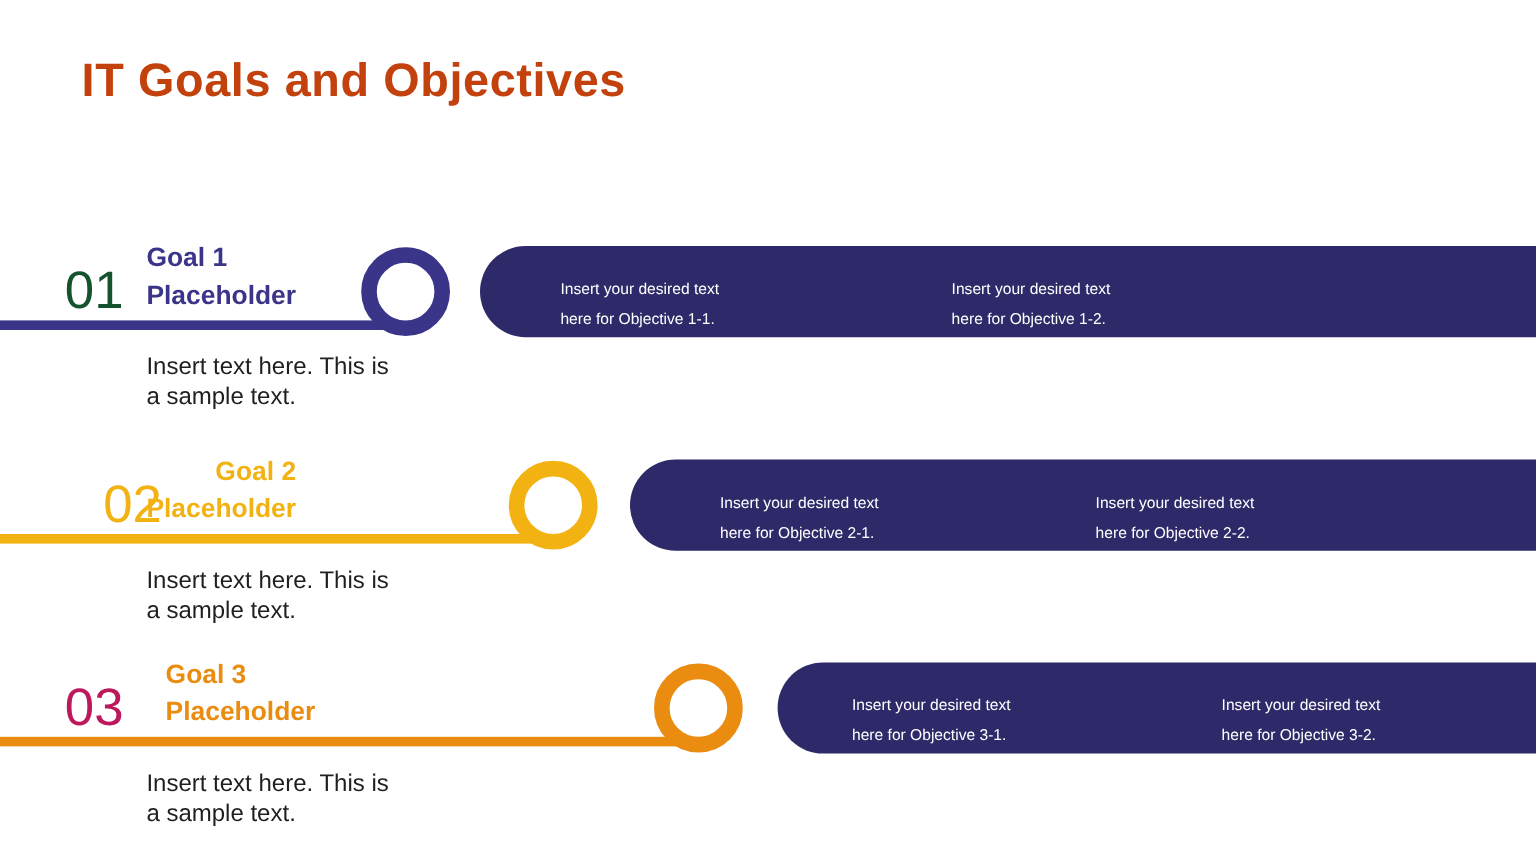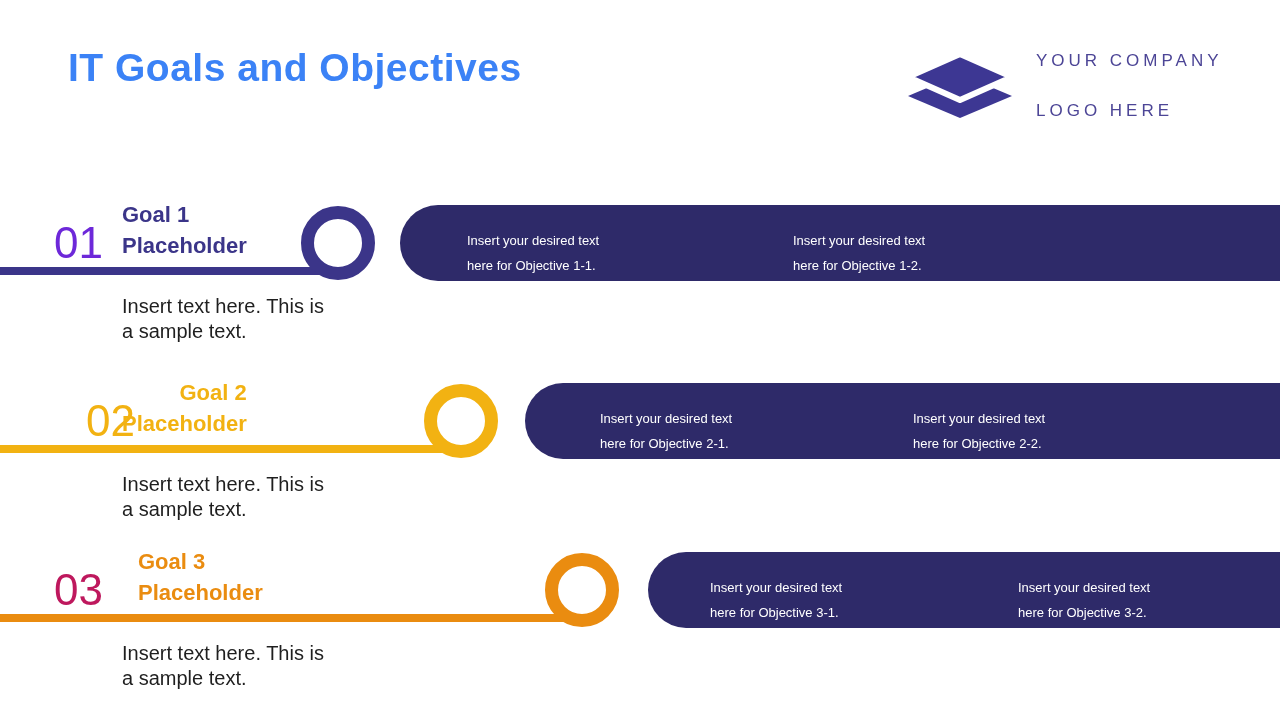--- a/index.html
+++ b/index.html
@@ -114,43 +114,32 @@
     font-size: 20px;
     line-height: 25px;
     white-space: pre-line;
   }
 </style>
 </head>
 <body>
 
 <div class="slide">
 
-  <div class="page-title" style="color: #3b82f6;">IT Goals and Objectives</div>
+  <div class="page-title" style="color: #c2410c;">IT Goals and Objectives</div>
 
-  <div class="logo">
-    <span class="logo-icon" style="color: rgb(61, 55, 147);">
-      <svg width="104" height="64" viewBox="0 0 104 64">
-        <polygon points="52,20 104,42 52,64 0,42" fill="currentColor"></polygon>
-        <polygon points="52,0 104,23 52,46 0,23" fill="currentColor" stroke="#ffffff" stroke-width="6" stroke-linejoin="round"></polygon>
-      </svg>
-    </span>
-    <div class="logo-text" style="color: rgb(76, 69, 150);"><span>YOUR COMPANY</span><br>
-      <span>LOGO HERE</span>
-    </div>
-  </div>
 
   <div class="goal-row row1">
     <div class="objectives-bar" style="background: rgb(46, 42, 105);"></div>
     <div class="objective obj1" style="color: rgb(255, 255, 255);">Insert your desired text
 here for Objective 1-1.</div>
     <div class="objective obj2" style="color: rgb(255, 255, 255);">Insert your desired text
 here for Objective 1-2.</div>
     <div class="goal-line" style="background: rgb(59, 53, 137);"></div>
     <div class="goal-circle" style="border-color: rgb(59, 53, 137);"></div>
-    <div class="goal-number" style="color: #6d28d9;">01</div>
+    <div class="goal-number" style="color: #14532d;">01</div>
     <div class="goal-title" style="color: rgb(59, 53, 137);">Goal 1
 Placeholder</div>
     <div class="goal-desc" style="color: rgb(31, 31, 31);">Insert text here. This is
 a sample text.</div>
   </div>
 
   <div class="goal-row row2">
     <div class="objectives-bar" style="background: rgb(46, 42, 105);"></div>
     <div class="objective obj1" style="color: rgb(255, 255, 255);">Insert your desired text
 here for Objective 2-1.</div>

